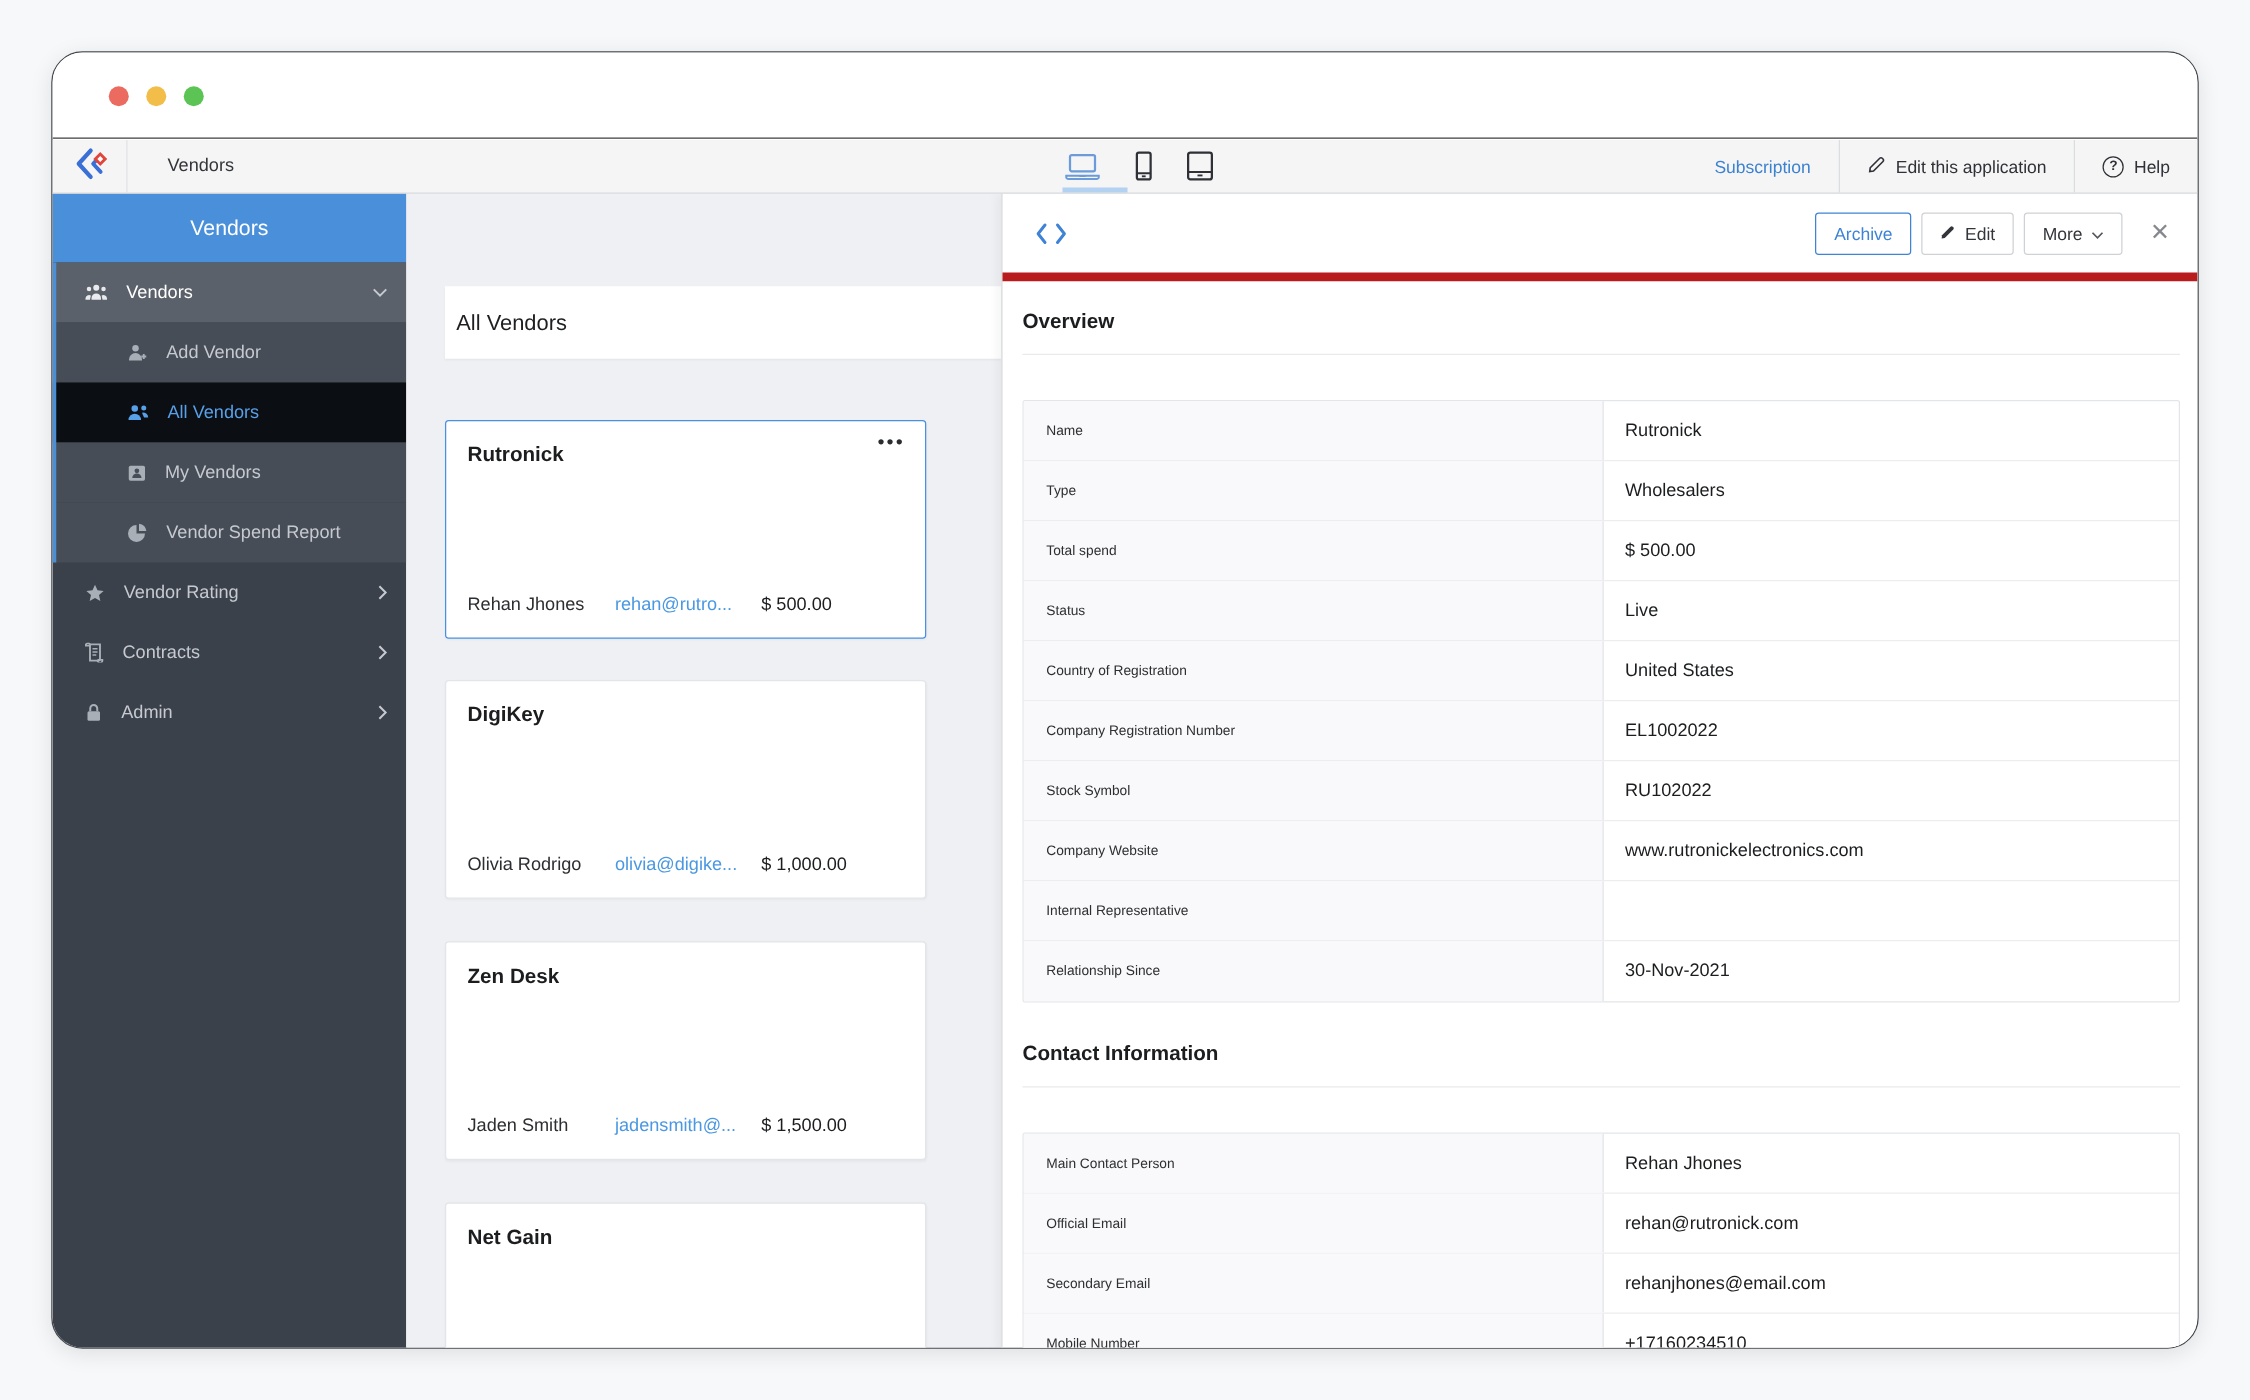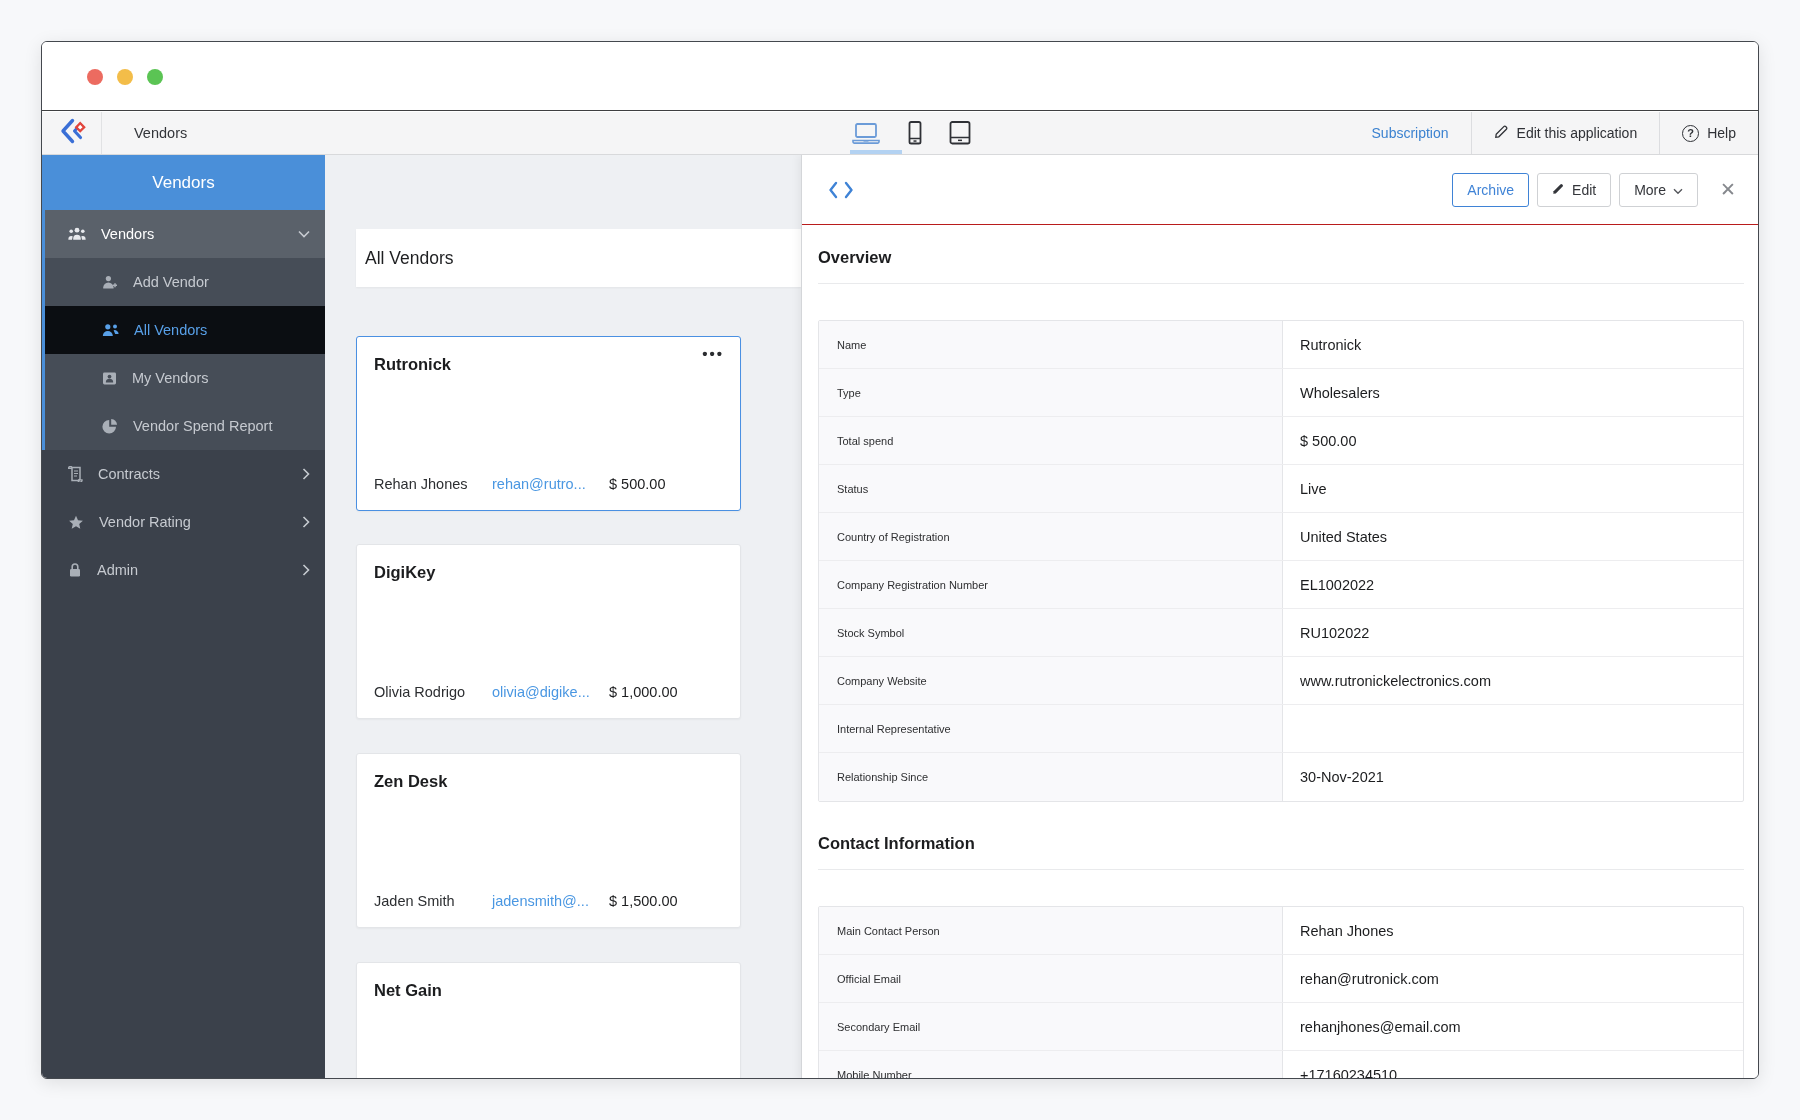--- a/index.html
+++ b/index.html
@@ -1,20 +1,20 @@
 <!DOCTYPE html>
 <html><head>
 <meta charset="utf-8">
 <style>
   * { margin:0; padding:0; box-sizing:border-box; }
   html,body { width:1800px; height:1120px; background:#f7f8fa; font-family:"Liberation Sans", sans-serif; }
   .stage { position:relative; width:1800px; height:1120px; overflow:hidden; }
 
   .window { position:absolute; left:41px; top:41px; width:1718px; height:1038px;
-    background:#fff; border:1px solid #44484e; border-radius:6px; overflow:hidden;
+    background:#fff; border:1px solid #44484e; border-radius:25px; overflow:hidden;
     box-shadow:0 4px 18px rgba(0,0,0,.10); }
 
   
   .titlebar { position:absolute; left:0; top:0; width:100%; height:69px; background:#fff; border-bottom:1px solid #3e3f41; }
   .traffic { position:absolute; left:45px; top:27px; display:flex; gap:14px; }
   .traffic span { width:16px; height:16px; border-radius:50%; display:block; }
   .tl-red { background:#ec6b60; } .tl-yellow { background:#f3bd49; } .tl-green { background:#5bc454; }
 
   
   .toolbar { position:absolute; left:0; top:70px; width:100%; height:43px; background:#f5f5f6; border-bottom:1px solid #d8d9db; }
@@ -51,21 +51,21 @@
   .card-title { position:absolute; left:17px; top:18px; font-size:16.5px; font-weight:700; color:#1c1d1f; }
   .card-dots { position:absolute; right:16px; top:8px; font-size:15px; font-weight:700; letter-spacing:2px; color:#2b2d30; cursor:pointer; }
   .card-bottom { position:absolute; left:17px; right:14px; bottom:18px; display:flex; align-items:center; font-size:14.5px; color:#2c2e31; }
   .card-contact { width:118px; }
   .card-email { width:117px; }
   .card-amount { color:#1c1d1f; }
   .link { color:#4a97e2; cursor:pointer; }
 
   
   .panel { position:absolute; left:759px; top:0; width:959px; height:100%; background:#fff; border-left:1px solid #d4d6d9; box-shadow:-3px 0 8px rgba(0,0,0,.05); }
-  .panel-header { position:absolute; left:0; top:0; width:100%; height:70px; border-bottom:1px solid #b91c1c; display:flex; align-items:center; }
+  .panel-header { position:absolute; left:0; top:0; width:100%; height:70px; border-bottom:7px solid #b91c1c; display:flex; align-items:center; }
   .expand-icon { margin-left:26px; display:flex; cursor:pointer; }
   .panel-actions { margin-left:auto; margin-right:24px; display:flex; align-items:center; gap:8px; }
   .btn { height:34px; padding:0 14px; border:1px solid #cfd1d4; border-radius:3px; background:#fff; font-size:14px; color:#33353a; display:inline-flex; align-items:center; gap:7px; font-family:inherit; cursor:pointer; }
   .btn-archive { color:#3f83d6; border-color:#3f83d6; }
   .close-x { margin-left:14px; font-size:19px; color:#85888d; cursor:pointer; line-height:1; }
   .panel-content { position:absolute; left:0; top:70px; width:100%; height:855px; padding:0 16px; }
   .section-title { margin-top:23px; font-size:16.5px; font-weight:600; color:#1c1d1f; }
   .section-rule { border:none; border-top:1px solid #e9eaec; margin-top:16px; }
   .kv { margin-top:36px; border:1px solid #e4e5e8; border-radius:2px; background:#fff; }
   .kv-row { display:flex; align-items:stretch; height:48px; border-bottom:1px solid #ededef; }
@@ -195,38 +195,38 @@
 
         <div class="sb-item sb-sub">
           <svg width="16" height="16" viewBox="0 0 16 16">
             <path d="M7.2 8.8 V2 a6.8 6.8 0 1 0 6.8 6.8 Z" fill="#a9afb7"></path>
             <path d="M9.2 6.8 V0.9 a6.8 6.8 0 0 1 5.9 5.9 Z" fill="#a9afb7"></path>
           </svg>
           <span>Vendor Spend Report</span>
         </div>
 
         <div class="sb-item">
+          <svg width="16" height="15" viewBox="0 0 16 15">
+            <path d="M8 0.8 L10 5.2 L14.9 5.7 L11.2 9 L12.3 13.8 L8 11.3 L3.7 13.8 L4.8 9 L1.1 5.7 L6 5.2 Z" fill="#a9afb7"></path>
+          </svg>
+          <span>Vendor Rating</span>
+          <span class="sb-chev">
+            <svg width="8" height="12" viewBox="0 0 8 12">
+                <path d="M1.5 1 L6.5 6 L1.5 11" fill="none" stroke="#c6cad0" stroke-width="1.6"></path>
+              </svg>
+          </span>
+        </div>
+
+        <div class="sb-item">
           <svg width="15" height="16" viewBox="0 0 15 16">
             <path d="M4 1.5 h8 v11 a2 2 0 0 1 -2 2 H4 Z" fill="none" stroke="#a9afb7" stroke-width="1.5"></path>
             <path d="M4 1.5 a1.8 1.8 0 0 0 -3.4 0.9 h3.4 M10 14.5 a2 2 0 0 0 4 -0.6 h-4" fill="none" stroke="#a9afb7" stroke-width="1.4"></path>
             <path d="M6 5 h4 M6 7.5 h4 M6 10 h3" stroke="#a9afb7" stroke-width="1.2"></path>
           </svg>
           <span>Contracts</span>
-          <span class="sb-chev">
-            <svg width="8" height="12" viewBox="0 0 8 12">
-                <path d="M1.5 1 L6.5 6 L1.5 11" fill="none" stroke="#c6cad0" stroke-width="1.6"></path>
-              </svg>
-          </span>
-        </div>
-
-        <div class="sb-item">
-          <svg width="16" height="15" viewBox="0 0 16 15">
-            <path d="M8 0.8 L10 5.2 L14.9 5.7 L11.2 9 L12.3 13.8 L8 11.3 L3.7 13.8 L4.8 9 L1.1 5.7 L6 5.2 Z" fill="#a9afb7"></path>
-          </svg>
-          <span>Vendor Rating</span>
           <span class="sb-chev">
             <svg width="8" height="12" viewBox="0 0 8 12">
                 <path d="M1.5 1 L6.5 6 L1.5 11" fill="none" stroke="#c6cad0" stroke-width="1.6"></path>
               </svg>
           </span>
         </div>
 
         <div class="sb-item">
           <svg width="14" height="16" viewBox="0 0 14 16">
             <rect x="2" y="7" width="10" height="7.5" rx="1.2" fill="#a9afb7"></rect>

